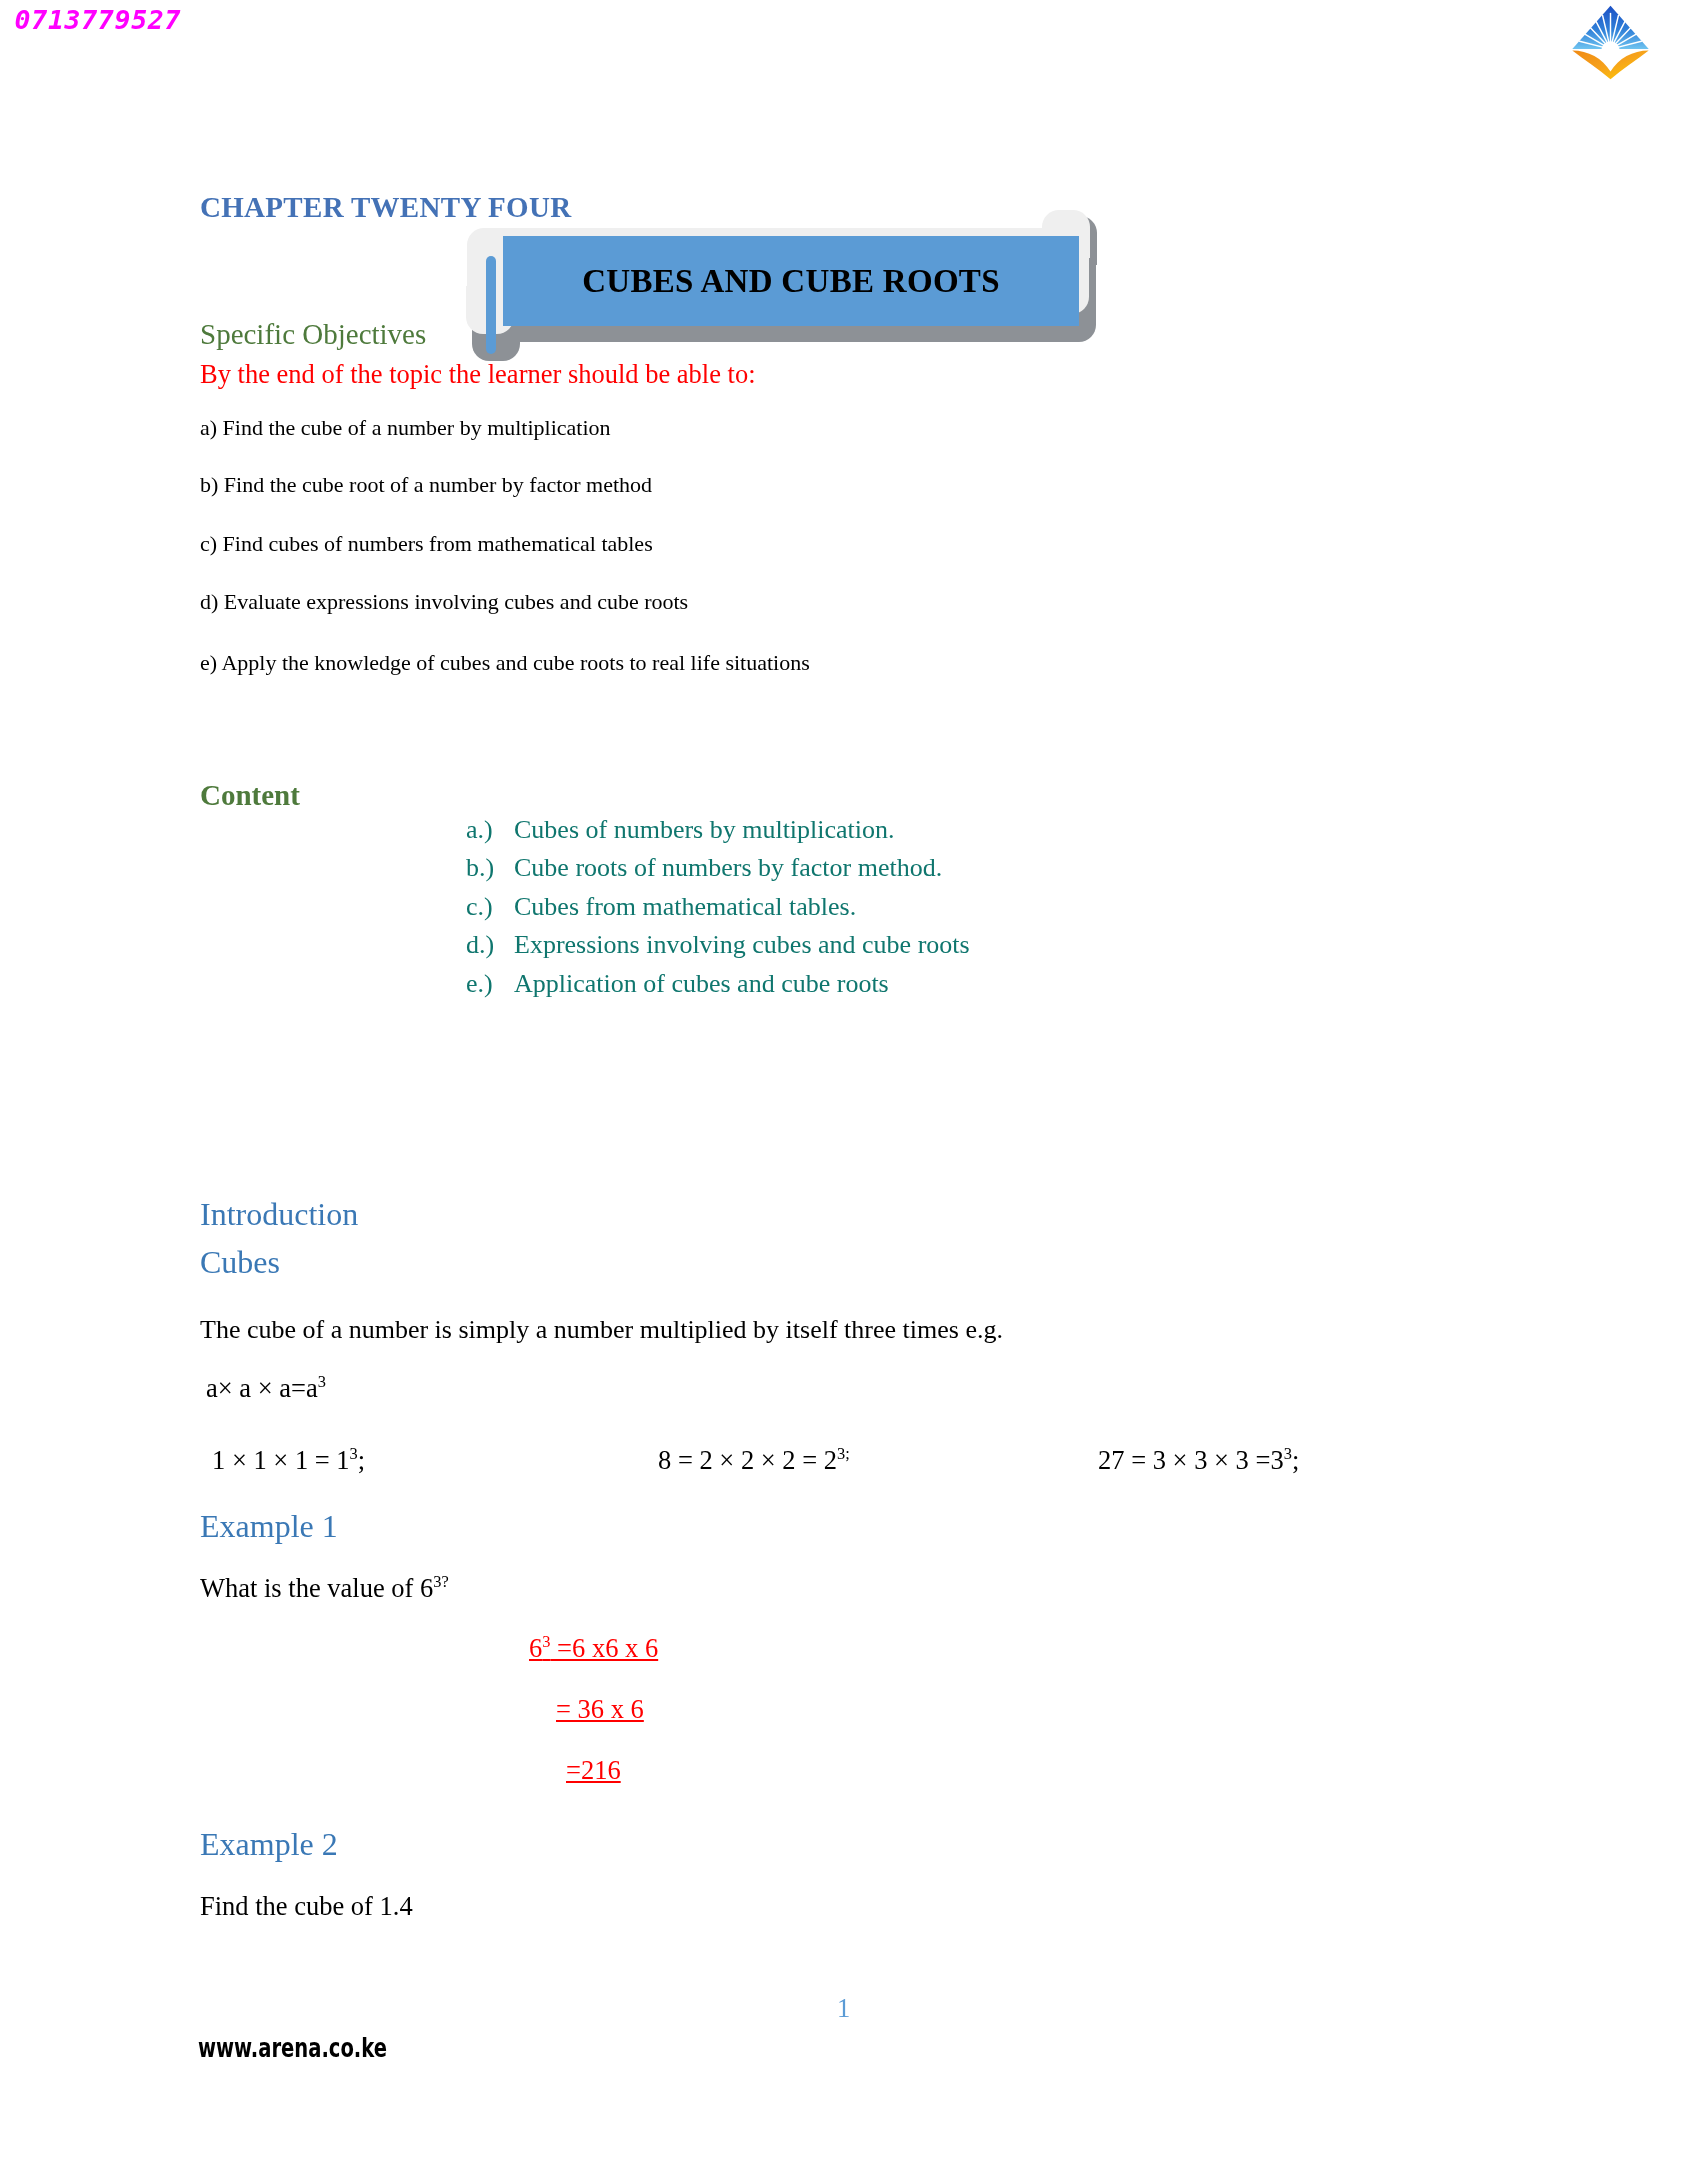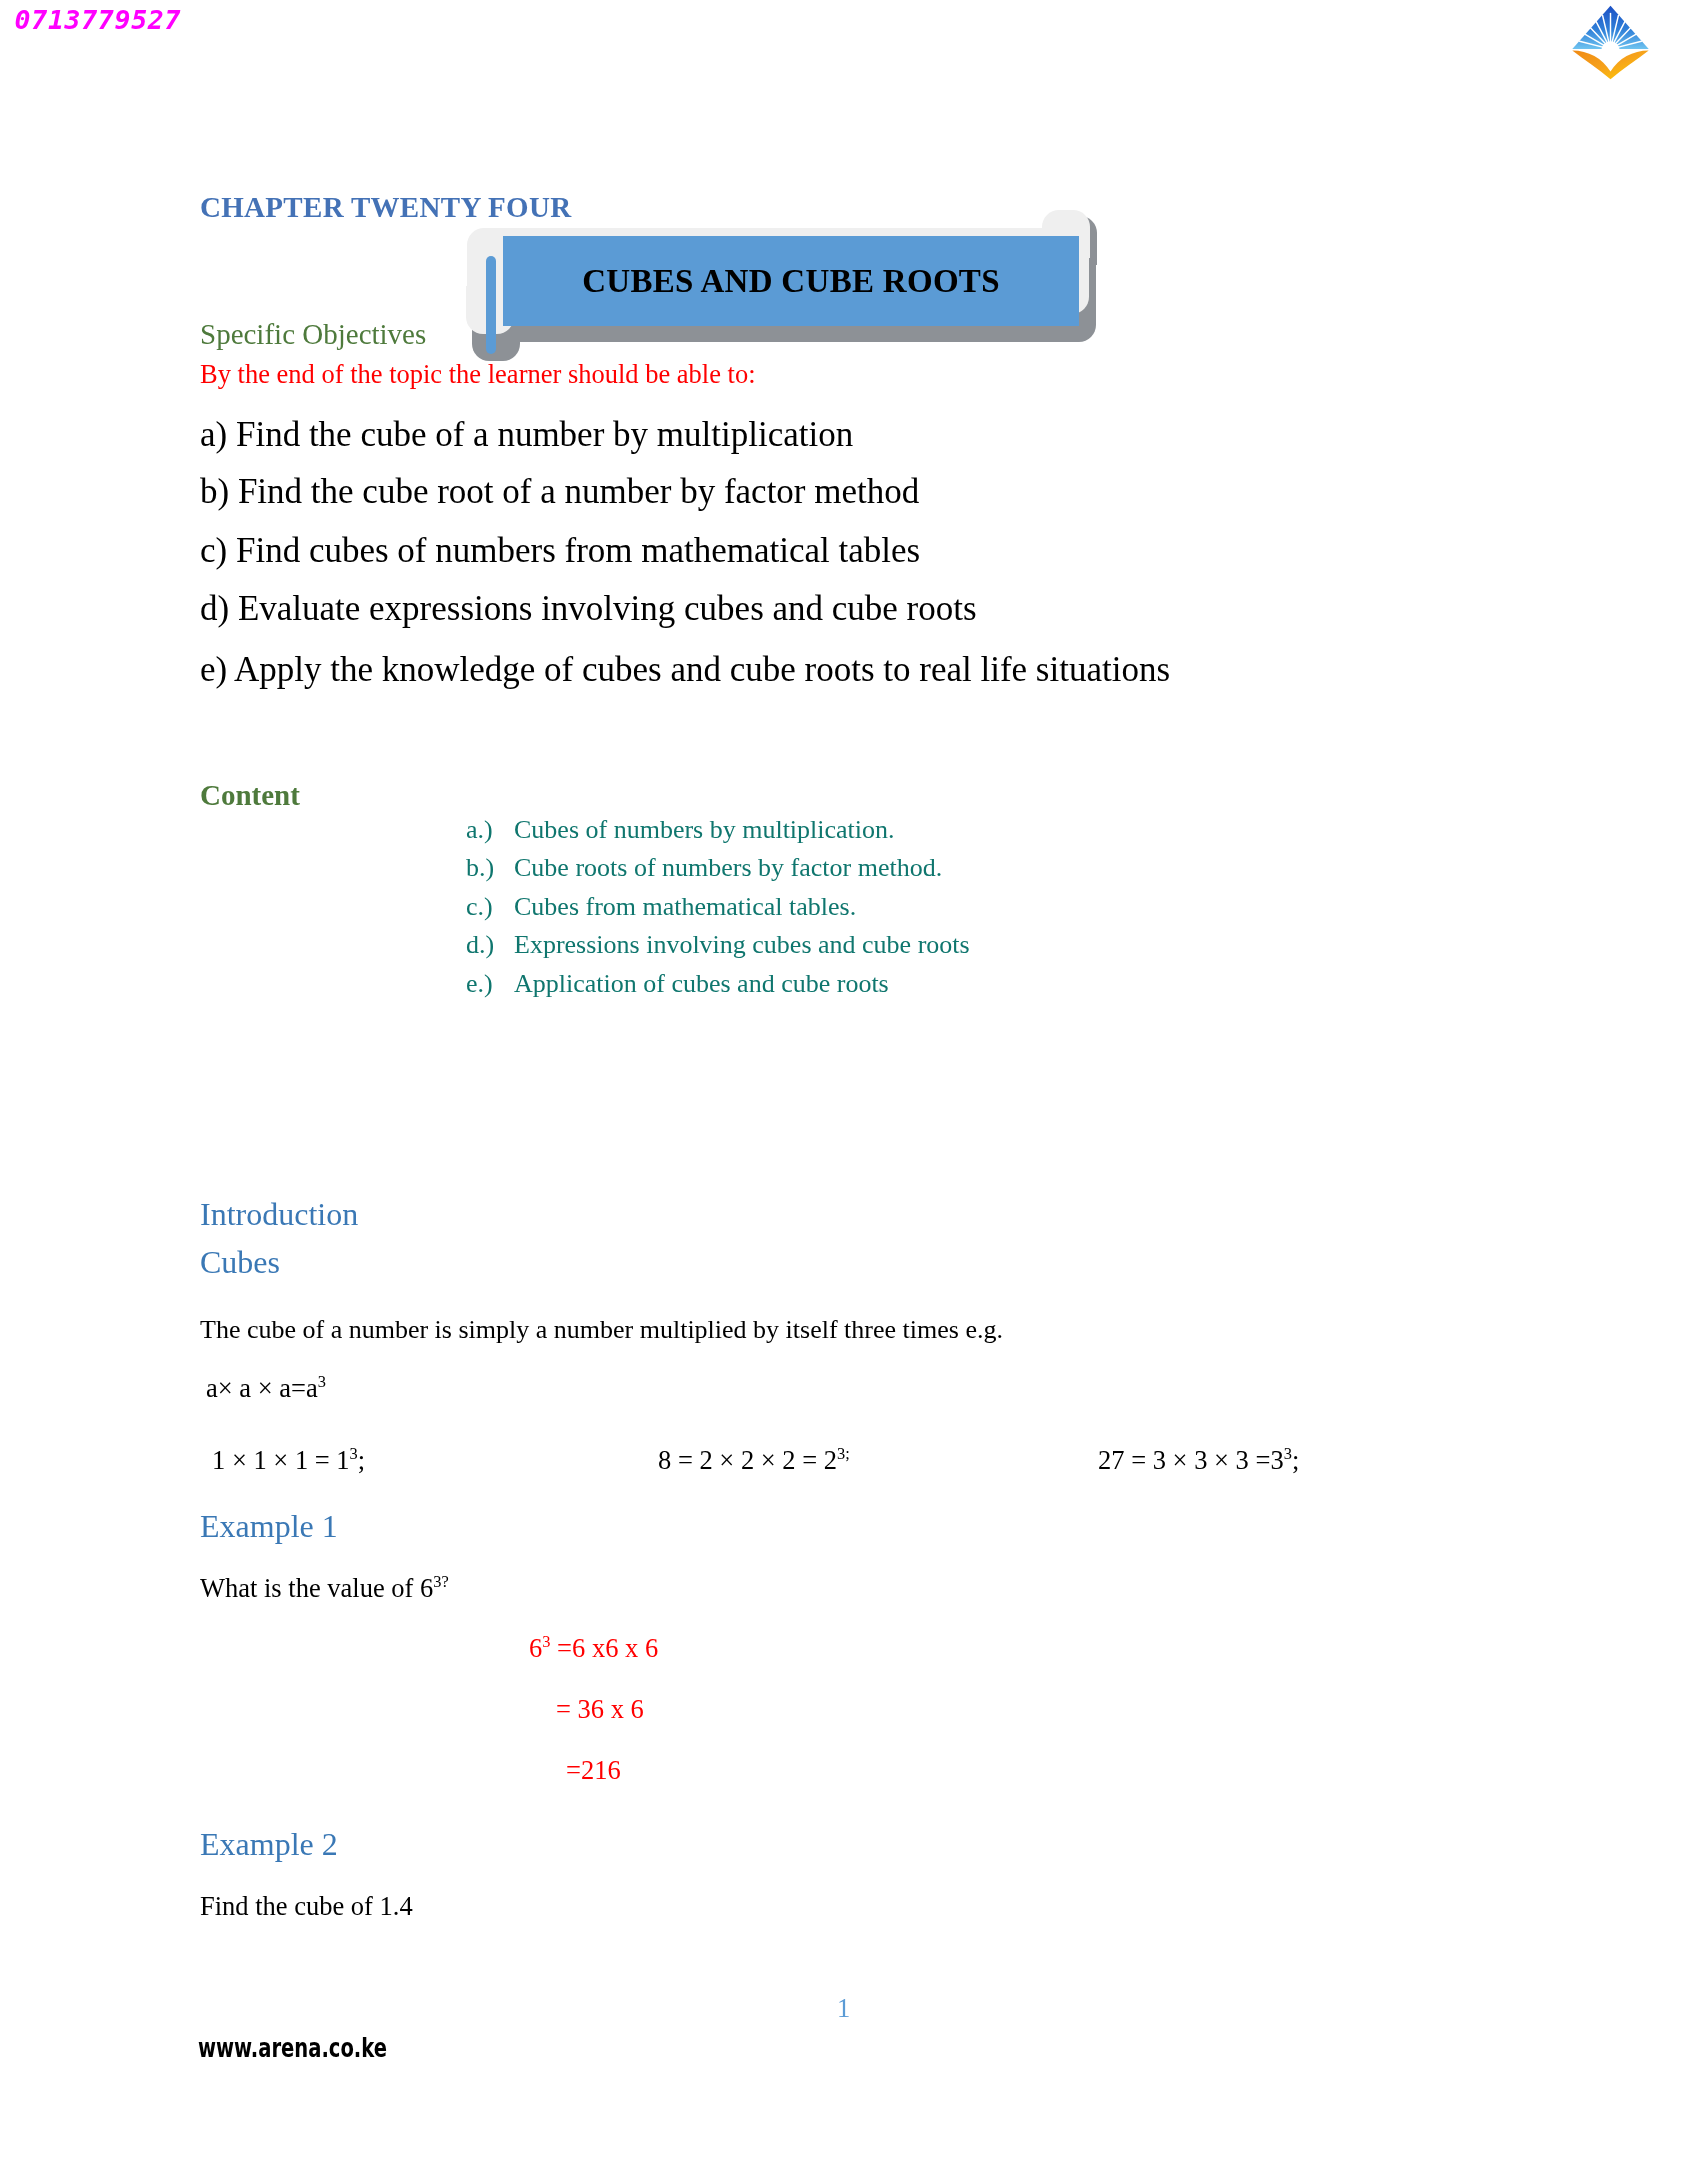--- a/index.html
+++ b/index.html
@@ -166,21 +166,21 @@
     color: #4e7a3c;
   }
   #objectives-intro {
     left: 200px;
     top: 359px;
     font-size: 26.5px;
     color: #ff0000;
   }
   .objective-item {
     left: 200px;
-    font-size: 35px;
+    font-size: 22px;
     color: #000000;
   }
 
   
   #content-heading {
     left: 200px;
     top: 779px;
     font-size: 29px;
     color: #4e7a3c;
     font-weight: bold;
@@ -235,20 +235,21 @@
     color: #3a78b5;
   }
   #example1-question {
     left: 200px;
     top: 1573px;
     font-size: 26.5px;
   }
   .solution-line {
     font-size: 26.5px;
     color: #ff0000;
+    text-decoration: underline;
   }
   #solution-1 { left: 529px; top: 1633px; }
   #solution-2 { left: 556px; top: 1694px; }
   #solution-3 { left: 566px; top: 1755px; }
 
   
   #example2-heading {
     left: 200px;
     top: 1826px;
     font-size: 32px;

